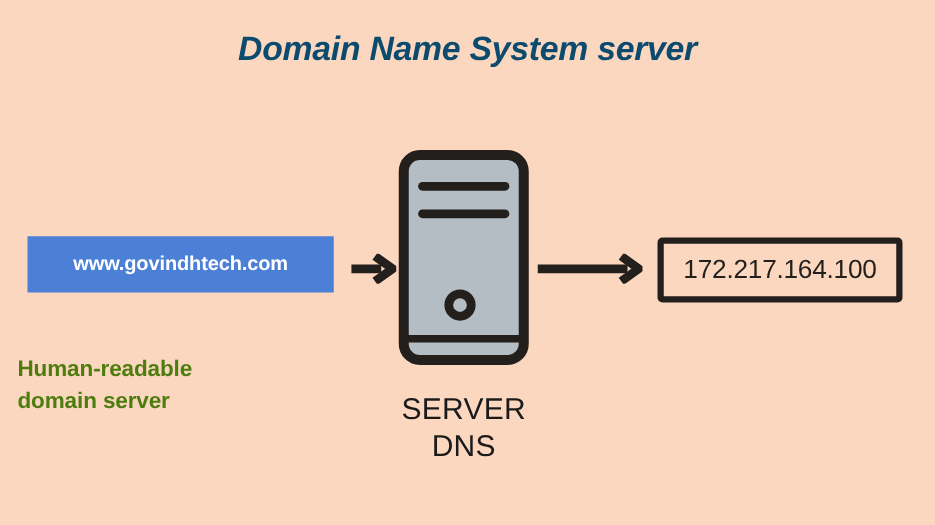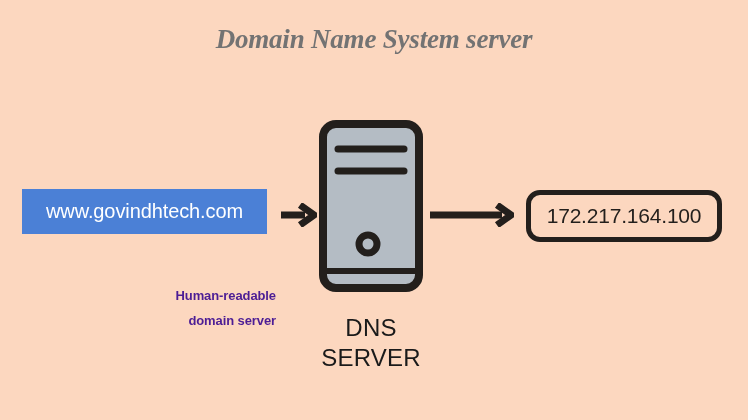--- a/index.html
+++ b/index.html
@@ -25,52 +25,51 @@
   .title {
     position: absolute;
     left: 0;
     top: 24px;
     width: 748px;
     text-align: center;
     font-size: 27px;
     font-weight: bold;
     font-style: italic;
     letter-spacing: -0.2px;
-    color: #737373;
+    color: #0c4a6e;
     white-space: nowrap;
-    font-family: Liberation Serif, serif;
   }
 
   
   .domain-box {
     position: absolute;
     left: 22px;
     top: 189px;
     width: 245px;
     height: 45px;
     background: #4b80d6;
     display: flex;
     align-items: center;
     justify-content: center;
   }
   .domain-box-label {
     color: #ffffff;
-    font-size: 20px;
-    font-weight: normal;
+    font-size: 16px;
+    font-weight: bold;
     letter-spacing: -0.1px;
     white-space: nowrap;
   }
 
   
   .caption {
     position: absolute;
-    text-align: right;
-    font-size: 13px;
+    text-align: left;
+    font-size: 18px;
     font-weight: bold;
-    color: #4c1d95;
+    color: #4d7c0f;
     line-height: 25px;
     letter-spacing: -0.1px;
   }
   .caption-left {
     left: 14px;
     top: 283px;
     width: 262px;
   }
   .caption-right {
     left: 504px;
@@ -114,21 +113,21 @@
   .server-label .line { display: block; white-space: nowrap; }
 
   
   .ip-box {
     position: absolute;
     left: 526px;
     top: 190px;
     width: 196px;
     height: 52px;
     border: 5px solid #231f1c;
-    border-radius: 14px;
+    border-radius: 4px;
     box-sizing: border-box;
     display: flex;
     align-items: center;
     justify-content: center;
     background: transparent;
   }
   .ip-box-label {
     font-size: 21px;
     font-weight: normal;
     color: #231f1c;
@@ -163,22 +162,22 @@
     <svg viewBox="0 0 106 172">
       <rect x="5" y="4" width="96" height="164" rx="13" ry="13" fill="#b4bcc4" stroke="#231f1c" stroke-width="8"></rect>
       <line x1="20" y1="29" x2="86" y2="29" stroke="#231f1c" stroke-width="7" stroke-linecap="round"></line>
       <line x1="20" y1="51" x2="86" y2="51" stroke="#231f1c" stroke-width="7" stroke-linecap="round"></line>
       <circle cx="50" cy="124" r="9" fill="none" stroke="#231f1c" stroke-width="7"></circle>
       <line x1="7" y1="151" x2="99" y2="151" stroke="#231f1c" stroke-width="6"></line>
     </svg>
   </div>
 
   <div class="server-label">
+    <span class="line">SERVER</span>
     <span class="line">DNS</span>
-    <span class="line">SERVER</span>
   </div>
 
   <div class="arrow arrow-2">
     <svg viewBox="0 0 84 24" preserveAspectRatio="none">
       <line x1="0" y1="12" x2="72" y2="12" stroke="#231f1c" stroke-width="7" stroke-linecap="butt"></line>
       <path d="M67 2 L81 12 L67 22" fill="none" stroke="#231f1c" stroke-width="7" stroke-linejoin="miter" stroke-linecap="butt"></path>
     </svg>
   </div>
 
   <div class="ip-box">

